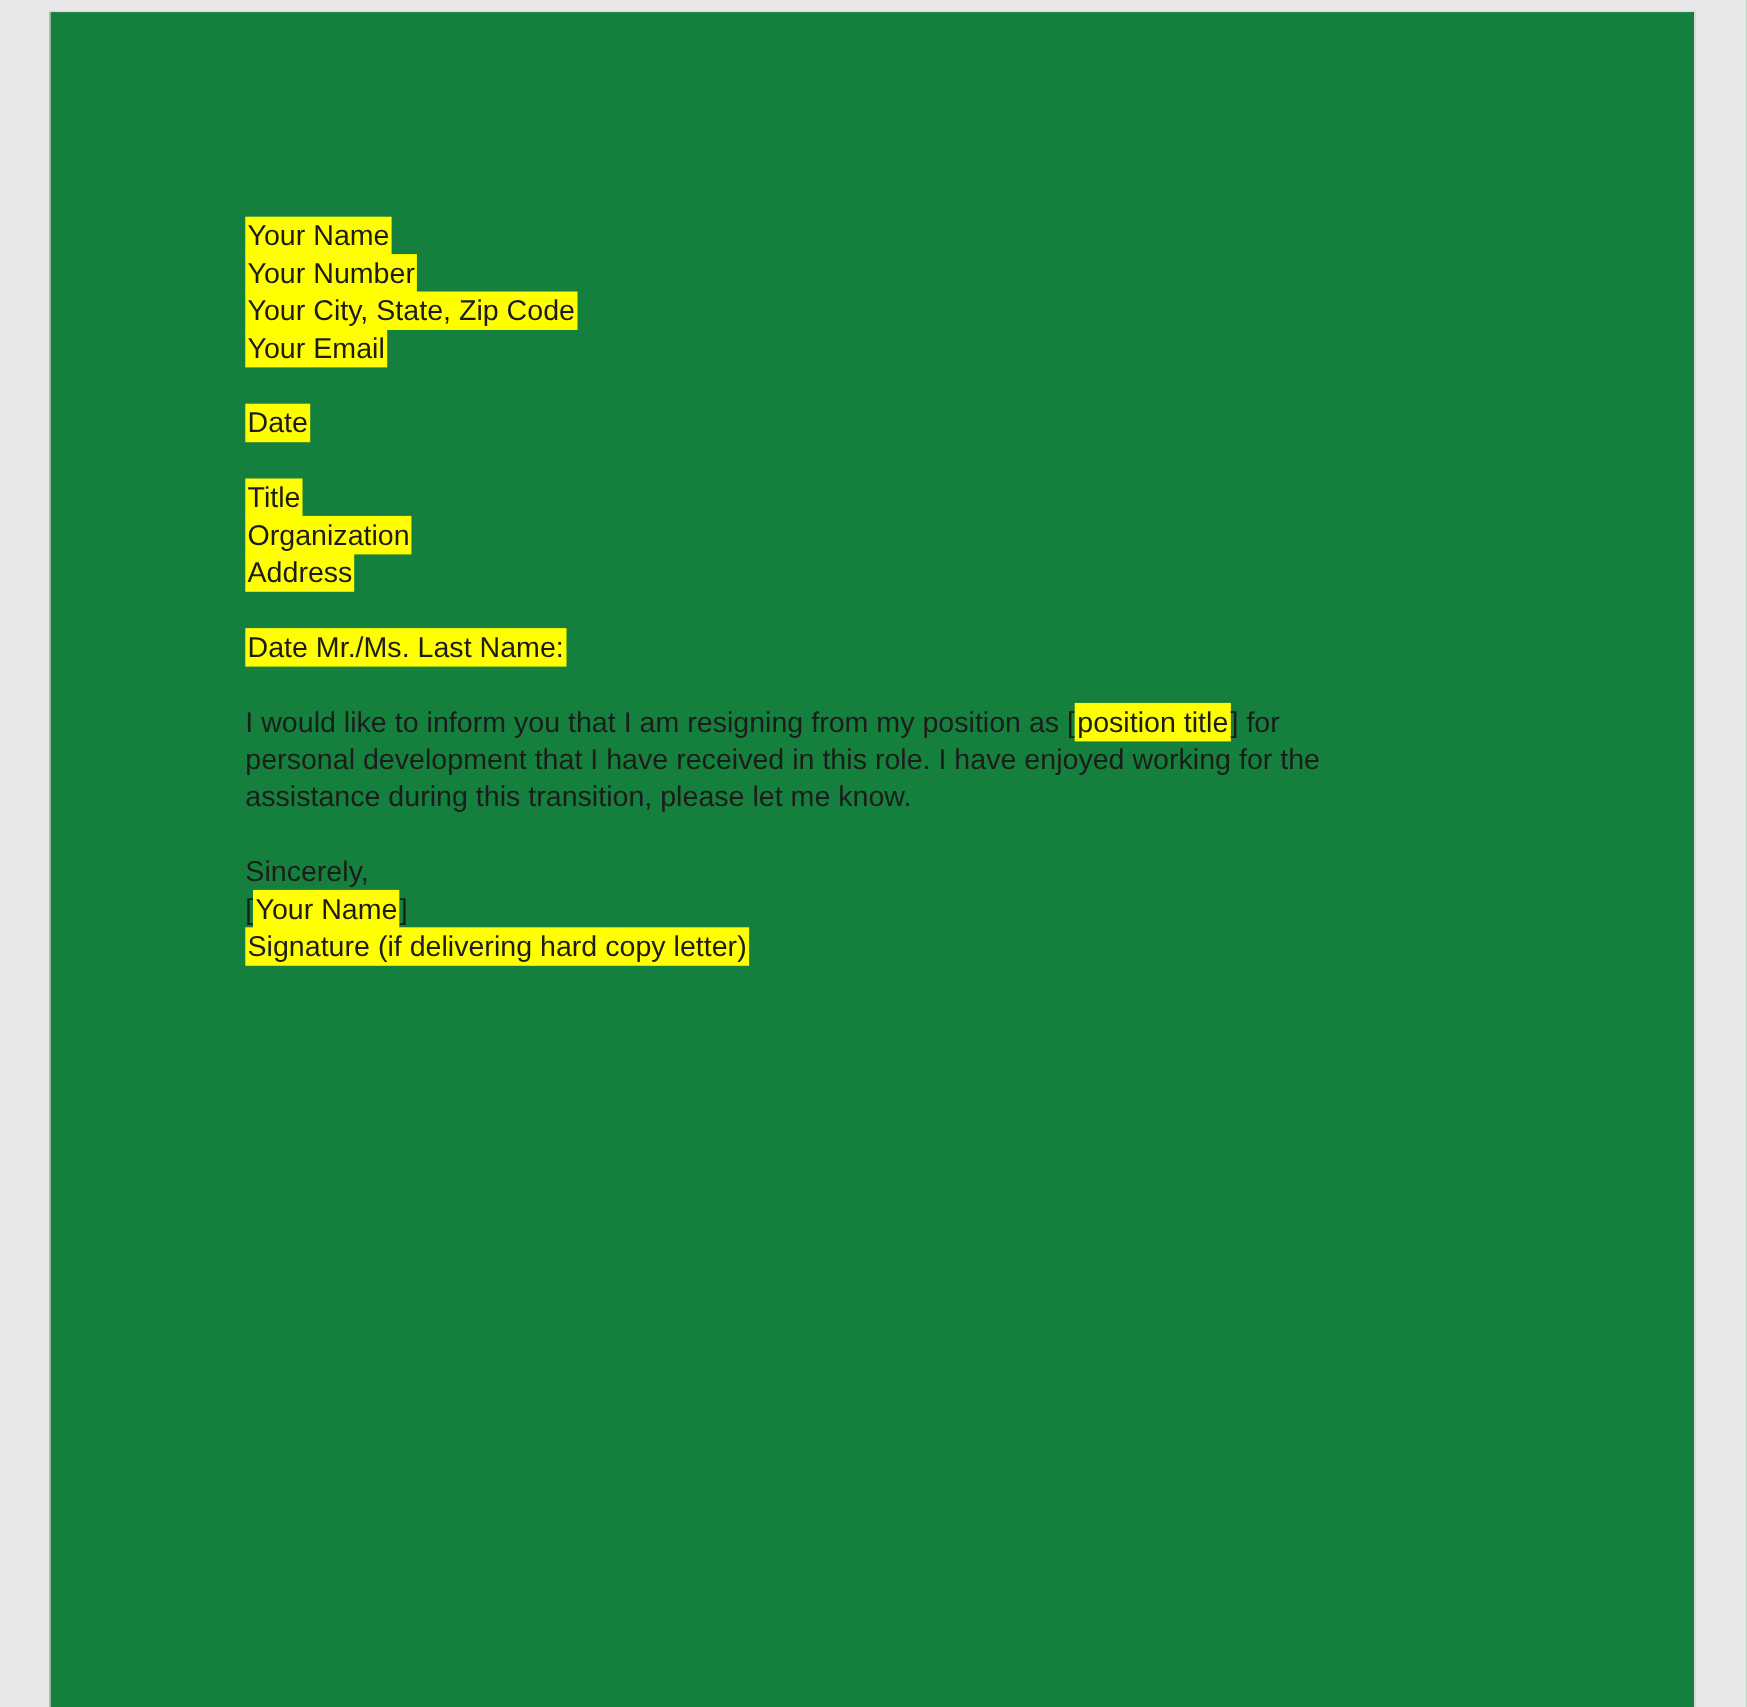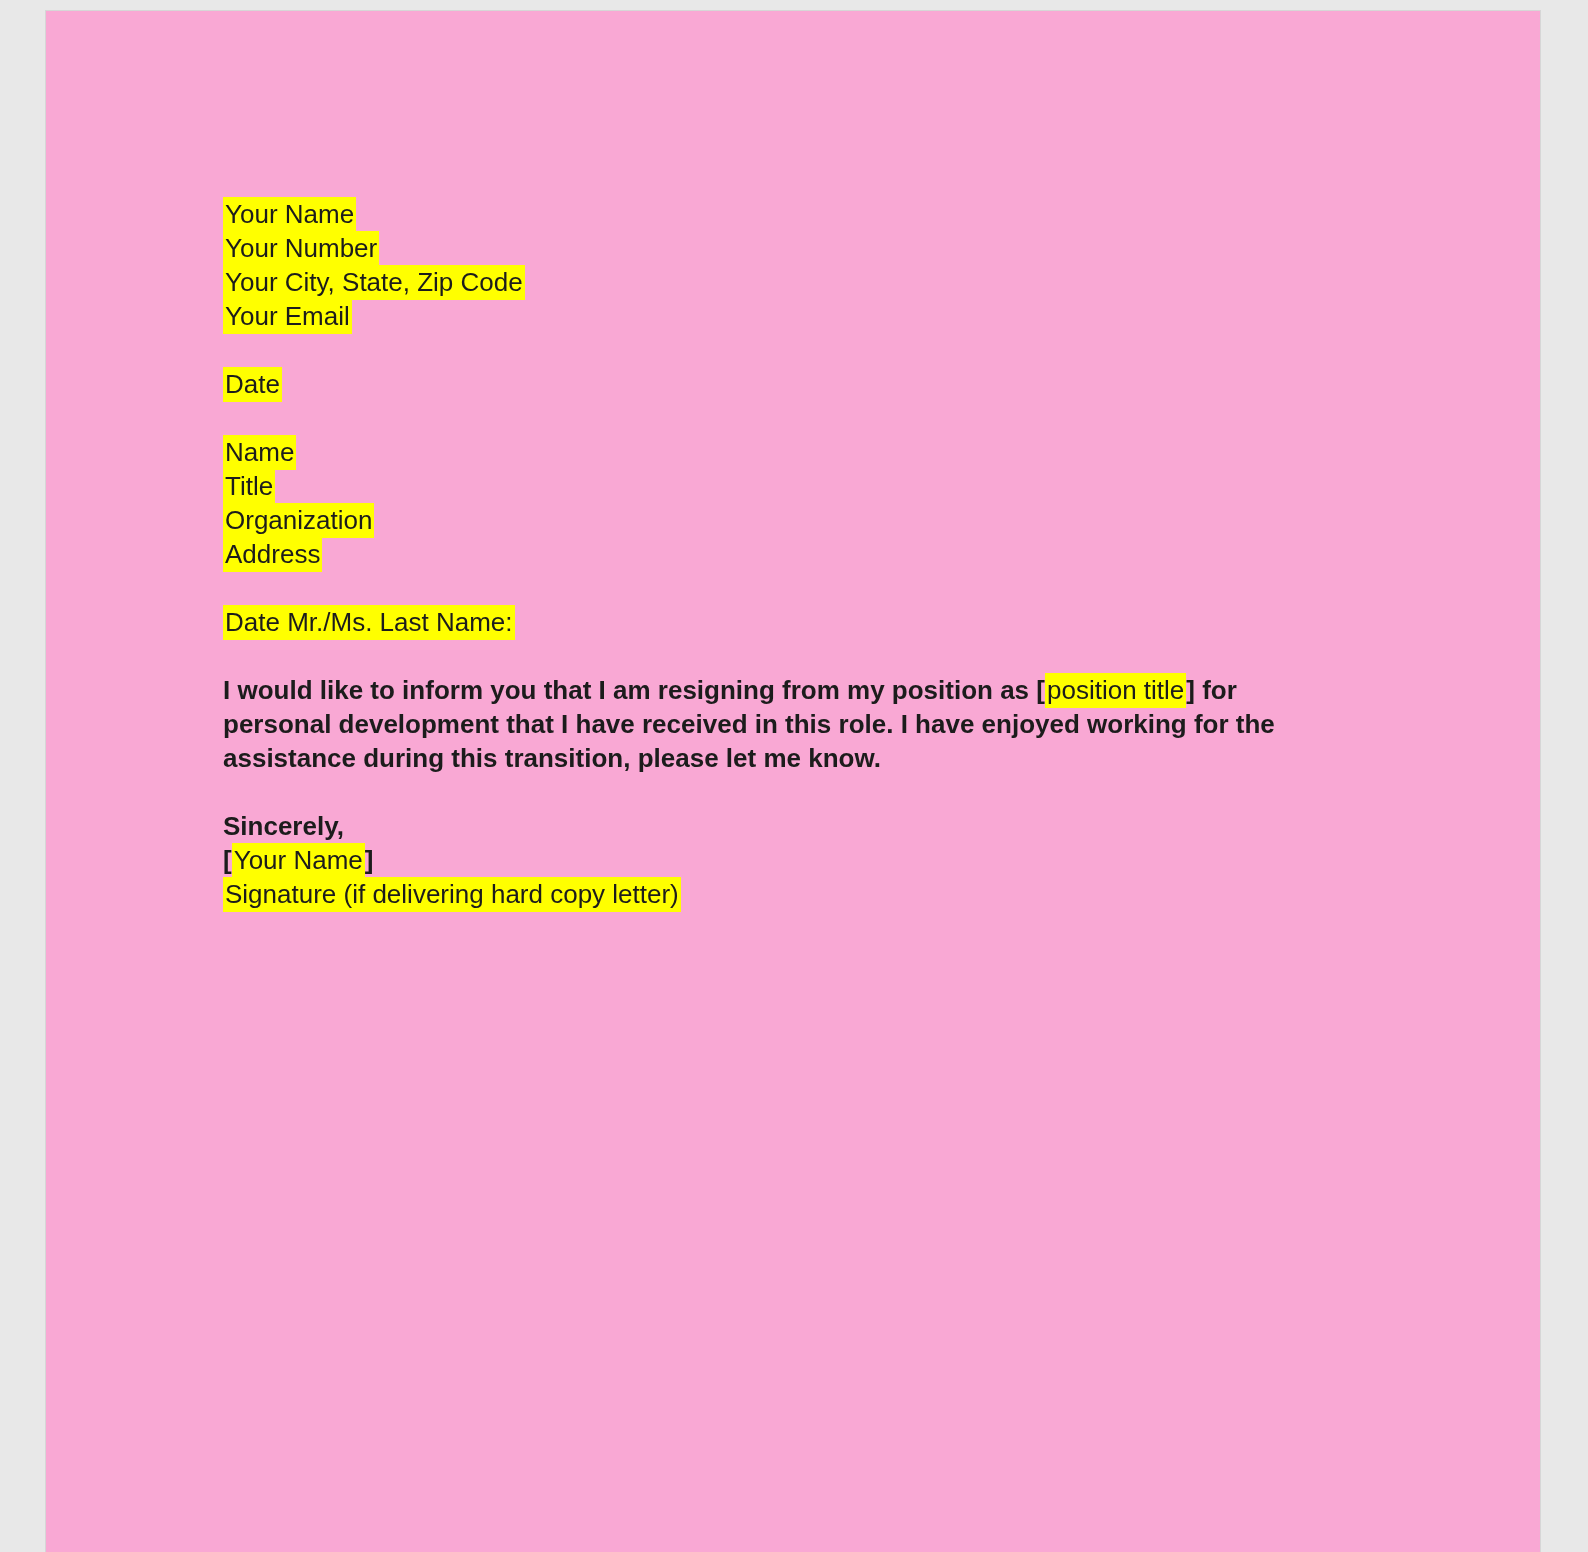--- a/index.html
+++ b/index.html
@@ -37,39 +37,37 @@
   .line {
     white-space: pre-wrap;
     min-height: 34px;
   }
   .hl {
     background: var(--hl-color, #ffff00);
     padding: 2px 2px 3px 2px;
   }
   .plain {
     background: transparent;
-    font-weight: bold;
   }
 </style>
 </head>
 <body style="background: rgb(232, 232, 232);">
 
-<div class="paper" style="background: #f9a8d4;">
+<div class="paper" style="background: #15803d;">
   <div class="letter" id="letter" style="color: rgb(28, 28, 28);">
       <div class="block">
         <div class="line"><span class="hl">Your Name</span></div>
         <div class="line"><span class="hl">Your Number</span></div>
         <div class="line"><span class="hl">Your City, State, Zip Code</span></div>
         <div class="line"><span class="hl">Your Email</span></div>
       </div>
       <div class="block">
         <div class="line"><span class="hl">Date</span></div>
       </div>
       <div class="block">
-        <div class="line"><span class="hl">Name</span></div>
         <div class="line"><span class="hl">Title</span></div>
         <div class="line"><span class="hl">Organization</span></div>
         <div class="line"><span class="hl">Address</span></div>
       </div>
       <div class="block">
         <div class="line"><span class="hl">Date Mr./Ms. Last Name:</span></div>
       </div>
       <div class="block">
         <div class="line"><span class="plain">I would like to inform you that I am resigning from my position as [</span><span class="hl">position title</span><span class="plain">] for</span></div>
         <div class="line"><span class="plain">personal development that I have received in this role. I have enjoyed working for the</span></div>

